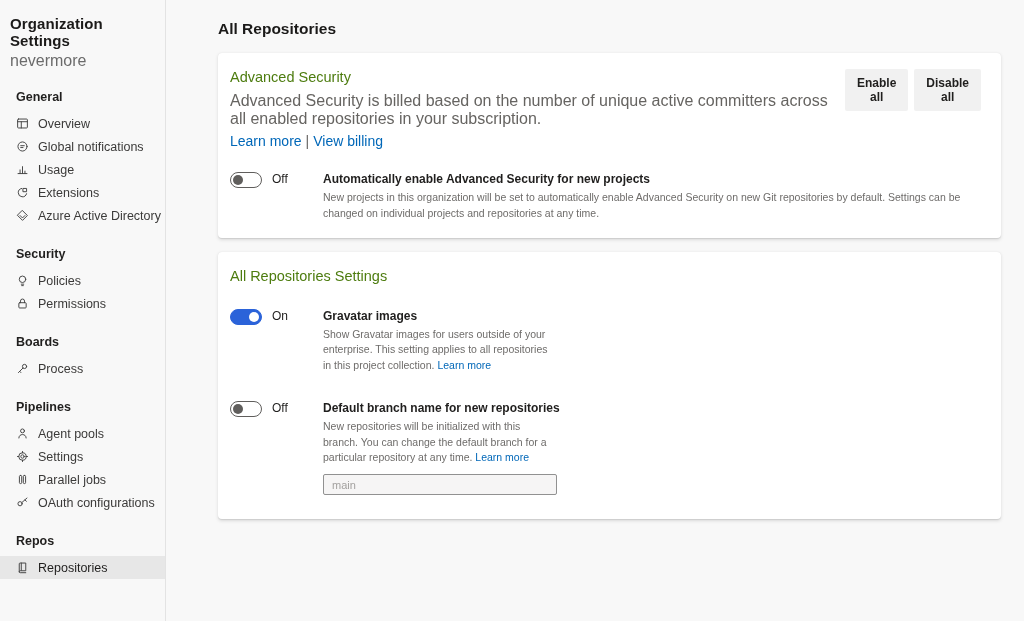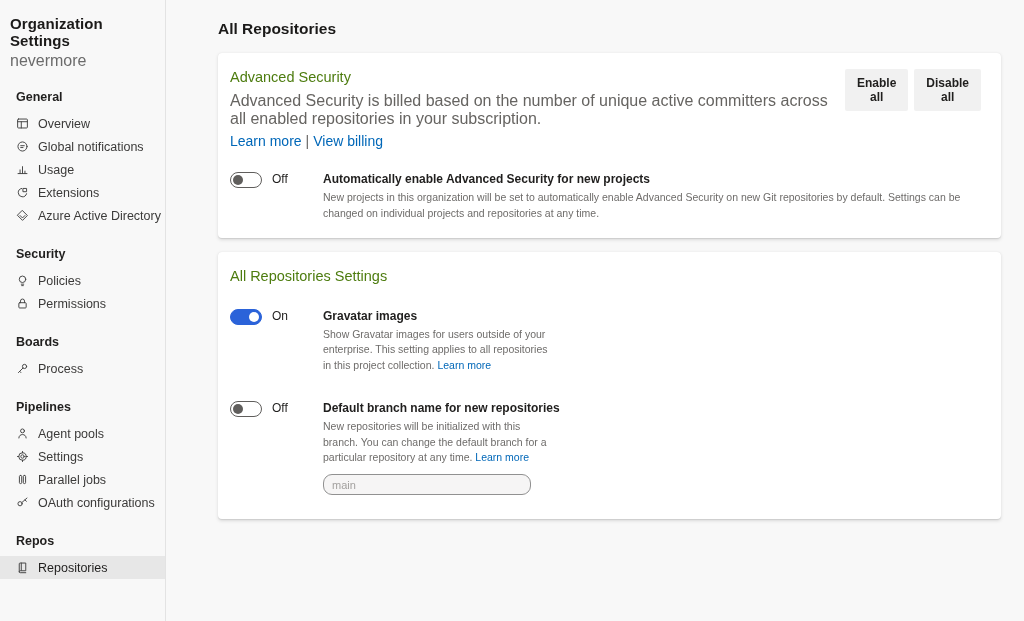--- a/index.html
+++ b/index.html
@@ -67,22 +67,22 @@
   .toggle.on .knob { position:absolute; right:2px; top:2px; width:10px; height:10px; border-radius:50%; background:#ffffff; }
   .toggle-state { font-size:12px; color:#201f1e; margin-left:10px; width:51px; flex:none; padding-top:1px; }
   .row-body { padding-top:1px; }
   .row-label { font-size:12px; font-weight:700; color:#201f1e; }
   .row-desc { font-size:10.5px; color:#6e6c6a; margin-top:4px; line-height:1.5; }
   .row-desc.wide { max-width:672px; }
   .row-desc.narrow { max-width:232px; }
 
   .branch-input {
     display:block; margin-top:8px;
-    width:208px; height:21px;
-    border:1px solid #919191; border-radius:9px;
+    width:234px; height:21px;
+    border:1px solid #919191; border-radius:2px;
     background:#f6f5f5; padding:0 8px;
     font-family:inherit; font-size:11px; color:#3b3a39;
   }
   .branch-input::placeholder { color:#a3a19f; }
 
   .settings-row-gap { margin-top:26px; }
 </style>
 </head>
 <body>
 

